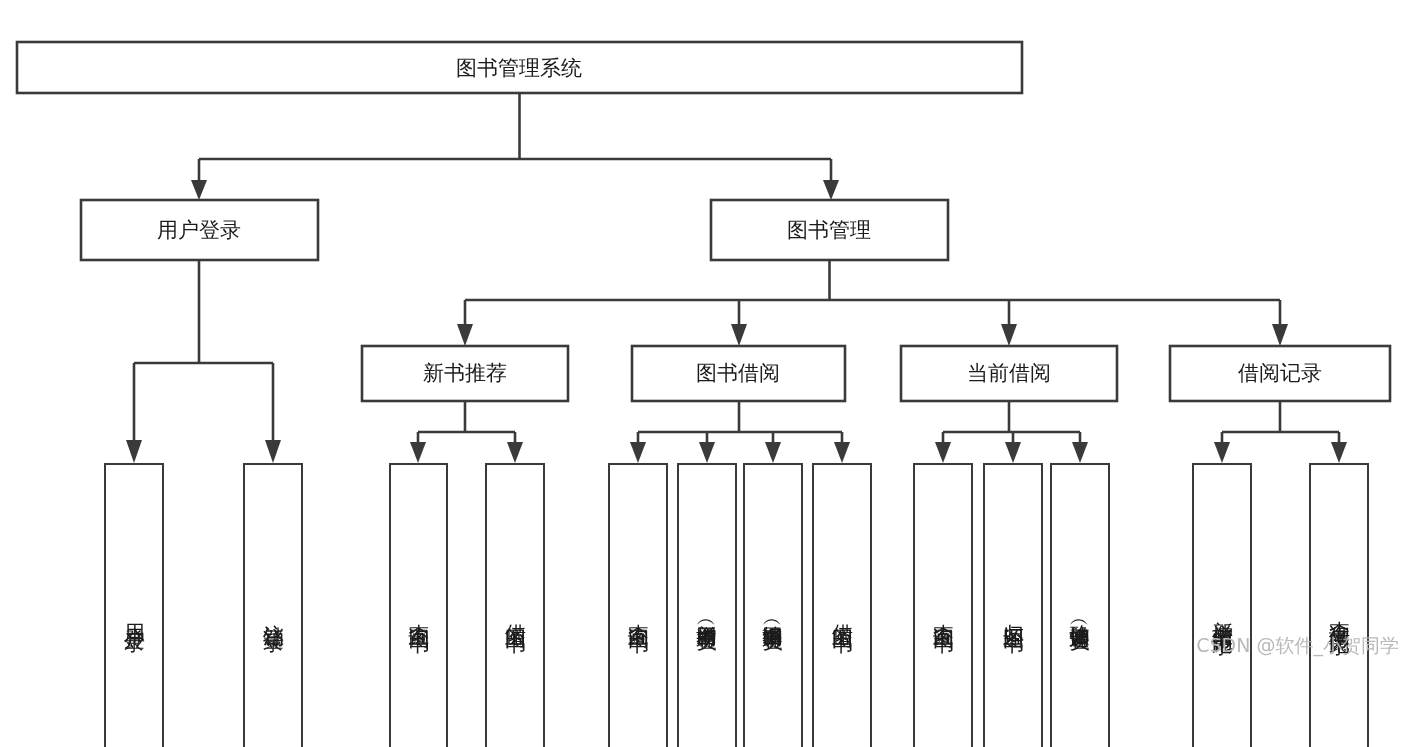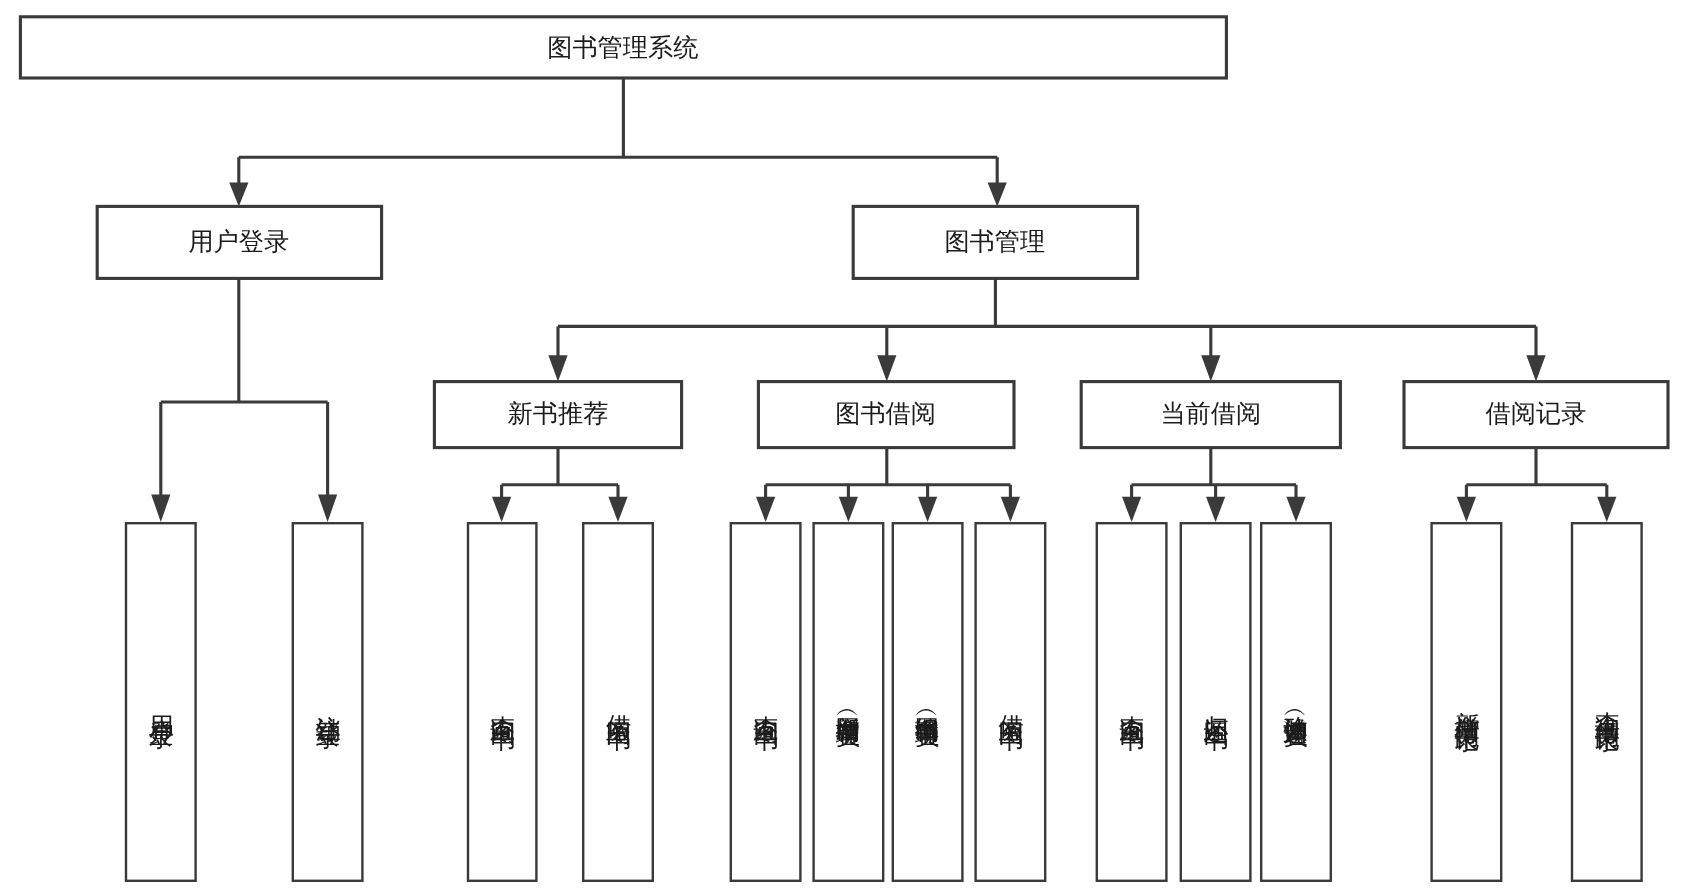--- a/index.html
+++ b/index.html
@@ -11,20 +11,21 @@
     width: 1405px;
     height: 747px;
     font-family: "DejaVu Sans", "Liberation Sans", sans-serif;
     overflow: hidden;
     position: relative;
   }
   #diagram-root {
     position: relative;
     width: 1405px;
     height: 639px;
+    margin-top: 28px;
   }
   svg.flow {
     position: absolute;
     top: 0;
     left: 0;
     width: 1405px;
     height: 747px;
     display: block;
   }
   .node-rect {
@@ -228,13 +229,14 @@
     <span class="vtext">确认归还（管理员）</span>
   </div>
 
   <div class="vleaf" style="left:1192px; top:435px; width:60px; height:300px;">
     <span class="vtext">新增借阅记录</span>
   </div>
   <div class="vleaf" style="left:1309px; top:435px; width:60px; height:300px;">
     <span class="vtext">查询借阅记录</span>
   </div>
 
+  <div class="watermark">CSDN @软件_小贺同学</div>
 </div>
 
 </body></html>

